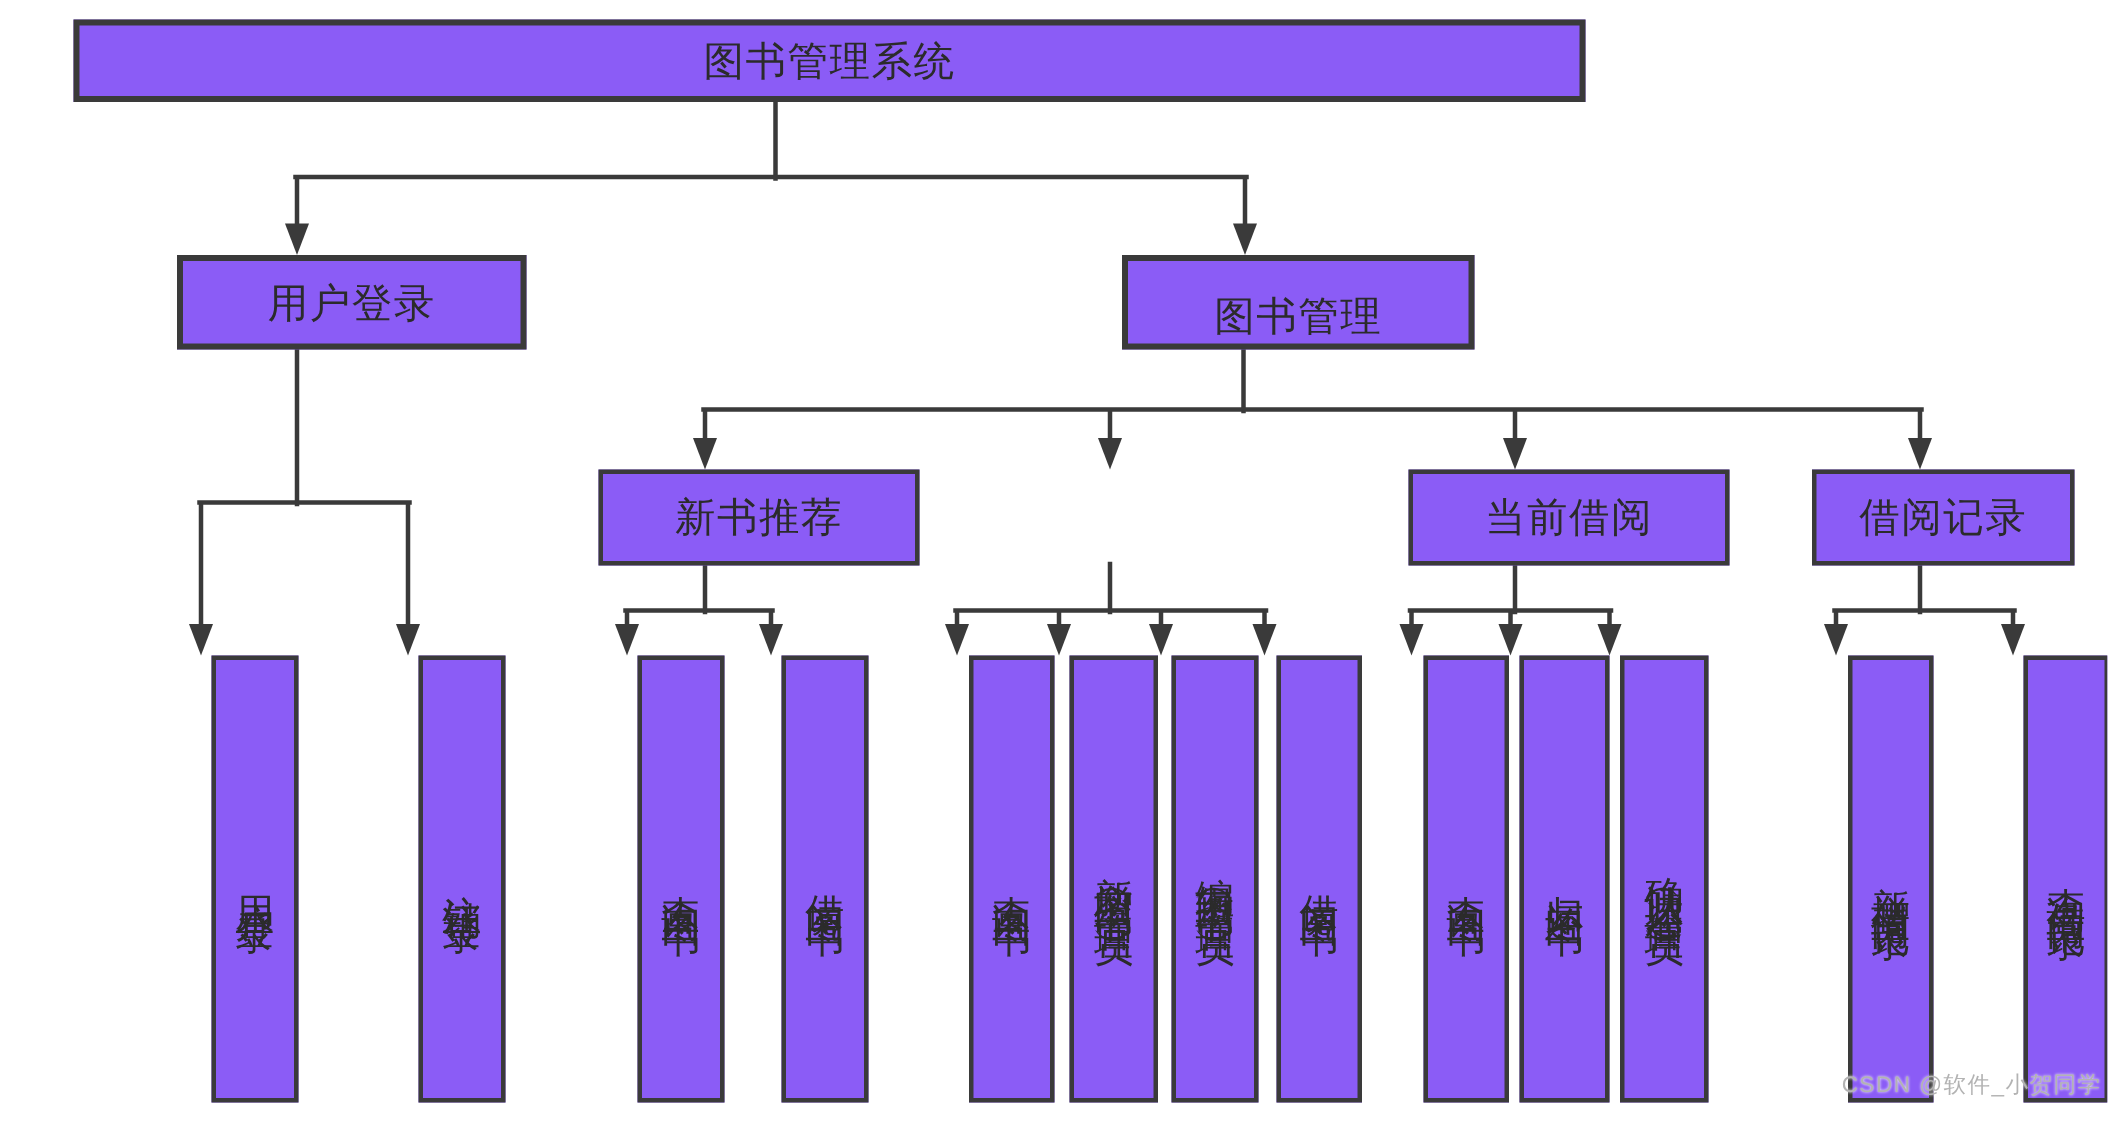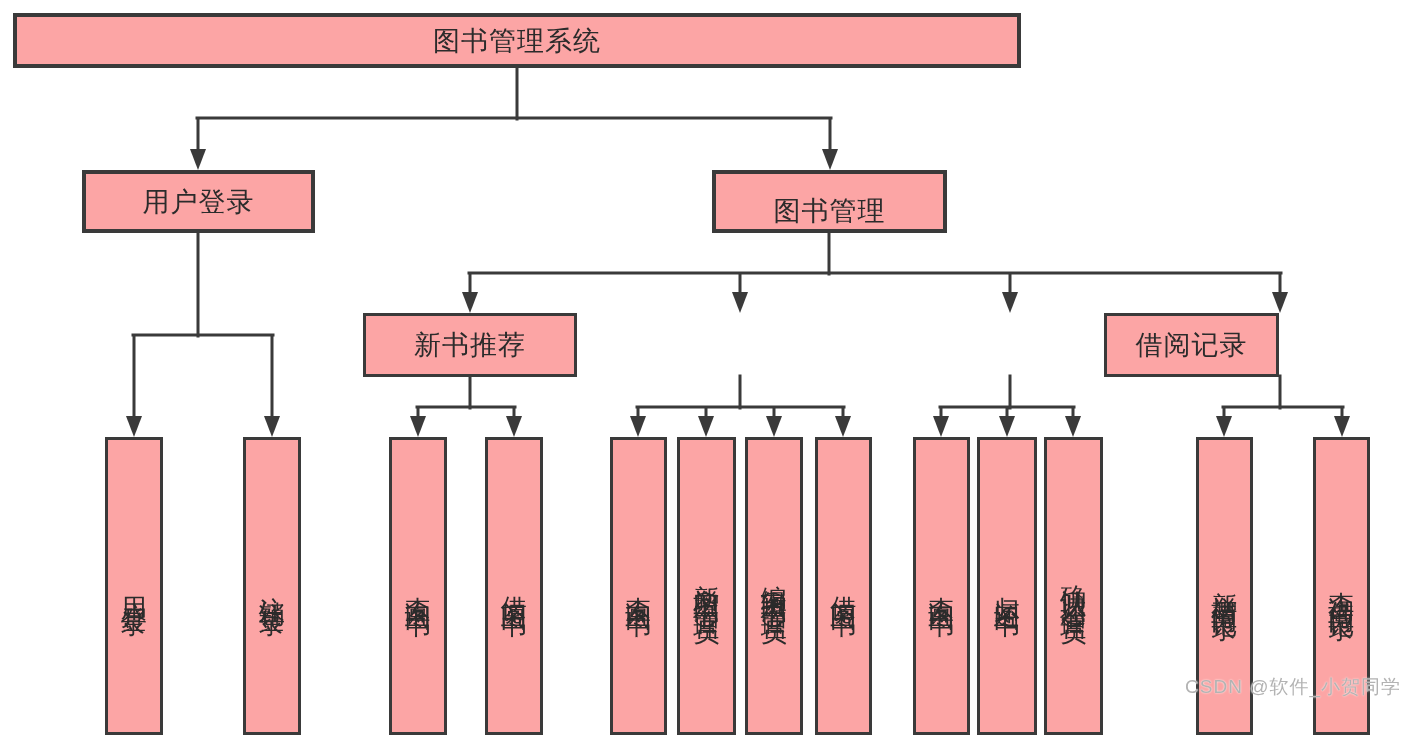--- a/index.html
+++ b/index.html
@@ -18,27 +18,28 @@
   #connector-layer {
     position: absolute;
     left: 0; top: 0;
     width: 1405px;
     height: 747px;
     pointer-events: none;
   }
   .node {
     position: absolute;
     box-sizing: border-box;
-    background: #fca5a5;
+    background: #8b5cf6;
     border: 3px solid #3a3a3a;
     color: #2b2b2b;
     display: flex;
     align-items: center;
     justify-content: center;
     text-align: center;
+    margin-left: 36px;
   }
   .node.lvl0, .node.lvl1 { border-width: 4px; }
   .node.lvl0 { left: 13px; top: 13px; width: 1008px; height: 55px; font-size: 27px; letter-spacing: 1px; }
   .node.lvl1 { top: 170px; height: 63px; font-size: 27px; letter-spacing: 1px; }
   .node.lvl2 { top: 313px; height: 64px; font-size: 27px; letter-spacing: 1px; font-family: Liberation Mono, monospace; }
   .node.leaf { top: 437px; height: 298px; }
   .leaf .vtext {
     writing-mode: vertical-lr;
     text-orientation: mixed;
     font-size: 26px;
@@ -46,40 +47,40 @@
     line-height: 1.1;
     white-space: nowrap;
   }
   
   #n-user-login   { left: 82px;  width: 233px; }
   #n-book-manage  { left: 712px; width: 235px; align-items: flex-end; }
   
   #n-cat-recommend { left: 363px;  width: 214px; }
   #n-cat-borrow    { left: 633px;  width: 214px; }
   #n-cat-current   { left: 903px;  width: 214px; }
-  #n-cat-records   { left: 1104px; width: 175px; }
+  #n-cat-records   { left: 1172px; width: 175px; }
   
   #l-login       { left: 105px;  width: 58px; }
   #l-logout      { left: 243px;  width: 58px; }
   #l-rec-query   { left: 389px;  width: 58px; }
   #l-rec-borrow  { left: 485px;  width: 58px; }
   #l-bor-query   { left: 610px;  width: 57px; }
   #l-bor-add     { left: 677px;  width: 59px; }
   #l-bor-edit    { left: 745px;  width: 58px; }
   #l-bor-borrow  { left: 815px;  width: 57px; }
   #l-cur-query   { left: 913px;  width: 57px; }
   #l-cur-return  { left: 977px;  width: 60px; }
   #l-cur-confirm { left: 1044px; width: 59px; }
   #l-recd-add    { left: 1196px; width: 57px; }
   #l-recd-query  { left: 1313px; width: 57px; }
   #watermark {
     position: absolute;
     right: 4px;
-    top: 674px;
-    font-size: 19px;
+    top: 714px;
+    font-size: 15px;
     color: #b3b3b3;
     letter-spacing: 1px;
     text-shadow: 0 0 2px #ffffff;
   }
 </style>
 </head>
 <body>
 
 <div id="canvas">
 
@@ -123,20 +124,23 @@
   <div class="node lvl1" id="n-user-login">
     <span>用户登录</span>
   </div>
   <div class="node lvl1" id="n-book-manage">
     <span>图书管理</span>
   </div>
 
   <div class="node lvl2" id="n-cat-recommend">
     <span>新书推荐</span>
   </div>
+  <div class="node lvl2" id="n-cat-current">
+    <span>当前借阅</span>
+  </div>
   <div class="node lvl2" id="n-cat-records">
     <span>借阅记录</span>
   </div>
 
   <div class="node leaf" id="l-login">
     <span class="vtext">用户登录</span>
   </div>
   <div class="node leaf" id="l-logout">
     <span class="vtext">注销登录</span>
   </div>

